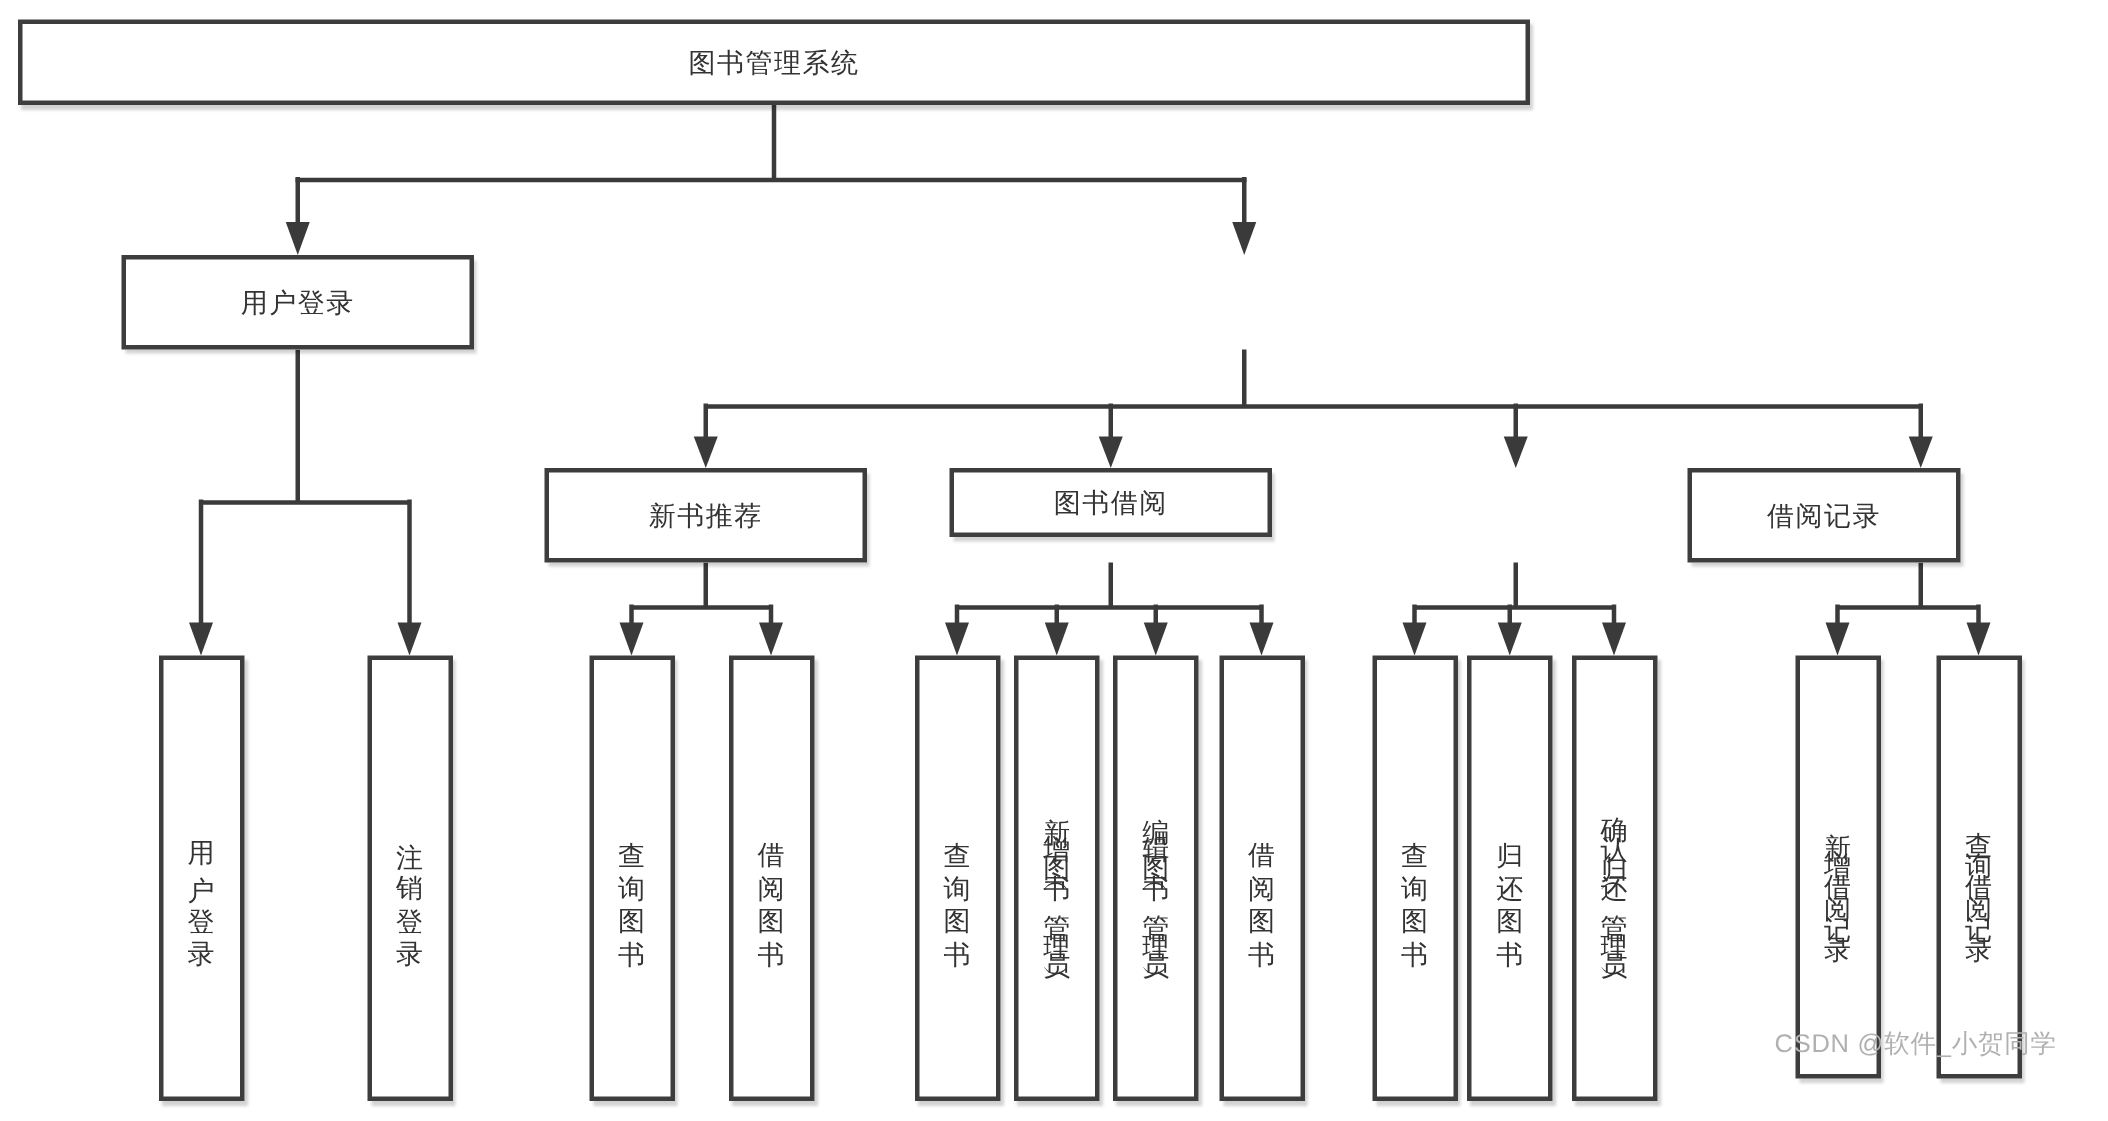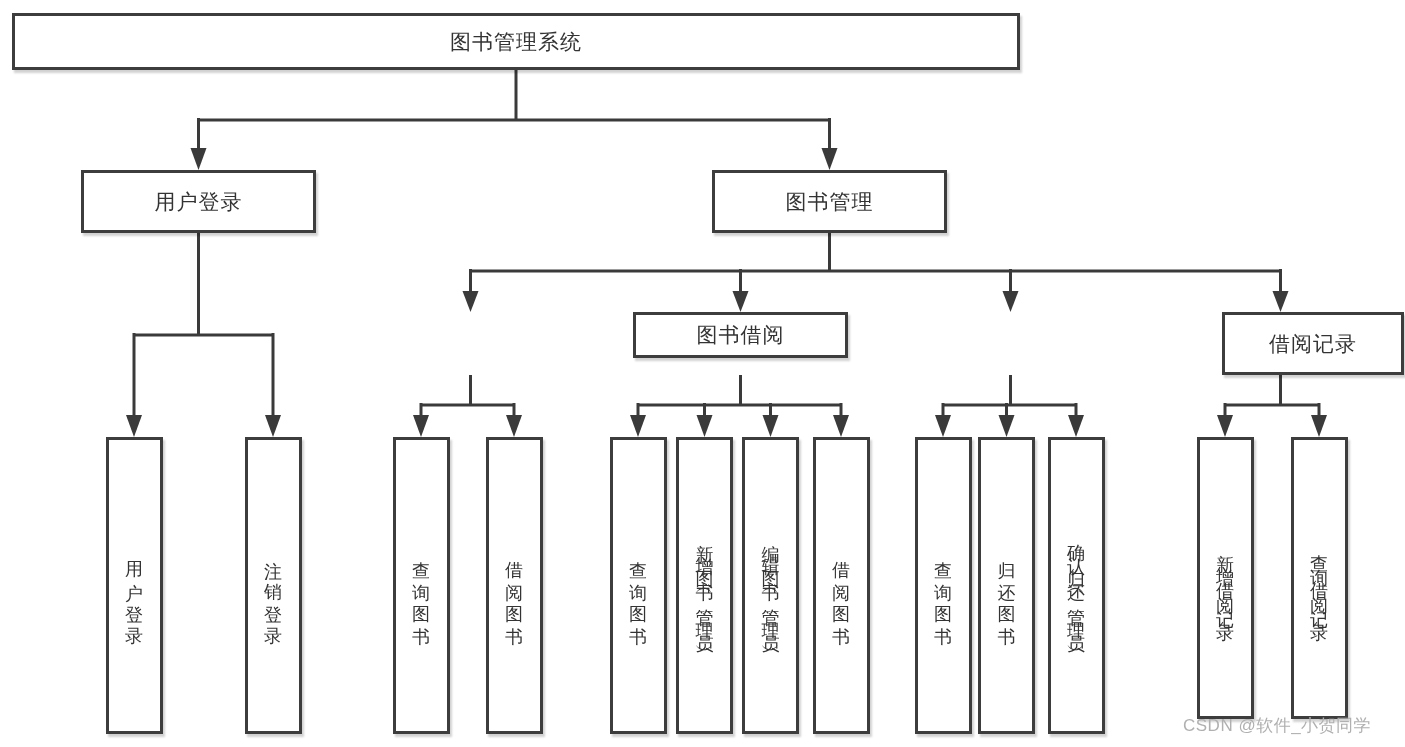--- a/index.html
+++ b/index.html
@@ -21,39 +21,39 @@
     box-sizing: border-box;
     background: #ffffff;
     border: 3px solid #3d3d3d;
     box-shadow: 2px 3px 2px rgba(0,0,0,0.18);
     display: flex;
     align-items: center;
     justify-content: center;
     color: #333333;
   }
   .box.h span {
-    font-size: 21px;
+    font-size: 18px;
     letter-spacing: 1px;
     white-space: nowrap;
   }
   .box.v { width: 57px; }
   .box.v span {
     writing-mode: vertical-rl;
     text-orientation: mixed;
     font-size: 18px;
     line-height: 1;
     white-space: nowrap;
   }
   .box.v.ls4 span { letter-spacing: 22px; margin-top: 11px; }
   .box.v.ls6 span { letter-spacing: 14px; margin-top: 7px; }
   .box.v.ls9 span { letter-spacing: 13px; margin-top: 6px; }
   .watermark {
     position: absolute;
     left: 1183px;
-    top: 714px;
+    top: 684px;
     font-size: 17px;
     color: #b0b0b0;
     letter-spacing: 0.5px;
     white-space: nowrap;
   }
 </style>
 </head>
 <body>
 
 <div class="canvas">
@@ -127,28 +127,28 @@
     </g>
   </svg>
 
   <div class="box h" style="left:12px; top:13px; width:1008px; height:57px">
     <span>图书管理系统</span>
   </div>
 
   <div class="box h" style="left:81px; top:170px; width:235px; height:63px">
     <span>用户登录</span>
   </div>
-  <div class="box h" style="left:712px; top:170px; width:235px; height:63px">
-    <span>图书管理</span>
+
+  <div class="box h" style="left:363px; top:312px; width:215px; height:63px">
+    <span>新书推荐</span>
   </div>
-
   <div class="box h" style="left:633px; top:312px; width:215px; height:46px">
     <span>图书借阅</span>
   </div>
-  <div class="box h" style="left:1222px; top:312px; width:182px; height:63px">
+  <div class="box h" style="left:1125px; top:312px; width:182px; height:63px">
     <span>借阅记录</span>
   </div>
 
   <div class="box v ls4" style="left:105.5px; top:437px; height:297px">
     <span>用户登录</span>
   </div>
   <div class="box v ls4" style="left:244.5px; top:437px; height:297px">
     <span>注销登录</span>
   </div>
 

